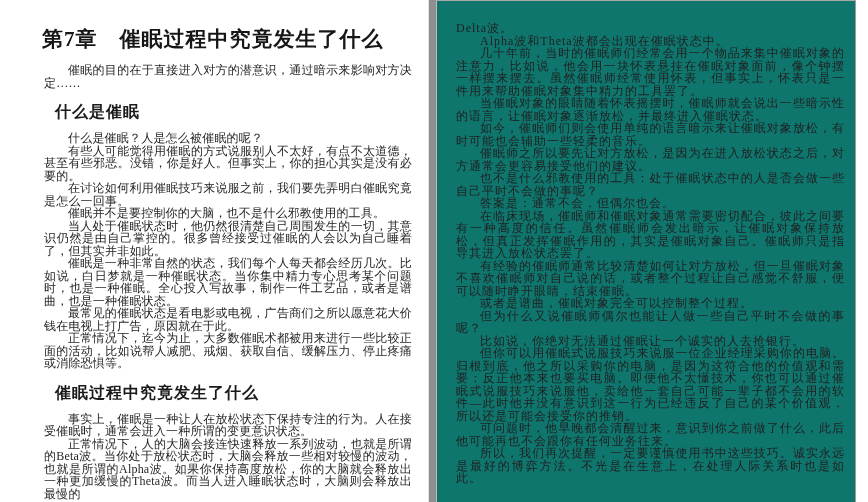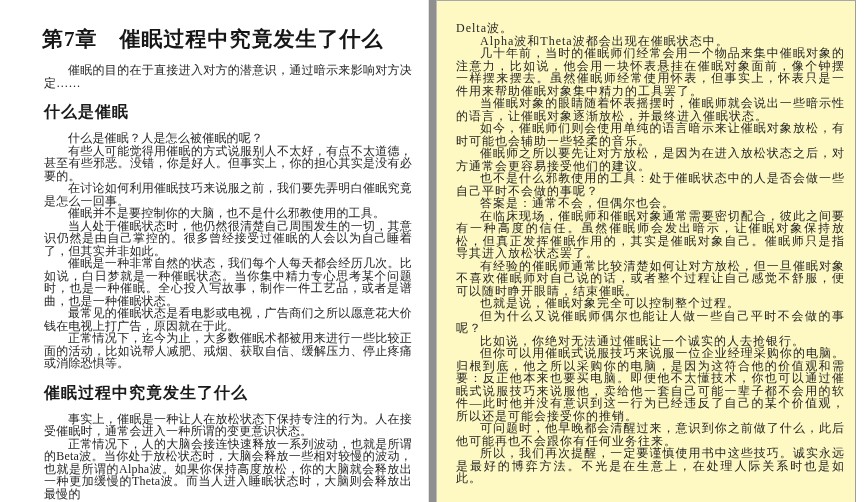--- a/index.html
+++ b/index.html
@@ -31,21 +31,21 @@
   }
   .page-left h1 {
     margin: 0 0 11px -2px;
     font-size: 21px;
     font-weight: 700;
     letter-spacing: 1px;
     color: #161616;
     white-space: nowrap;
   }
   .page-left h2, .sec-heading {
-    margin: 13px 0 9px 0;
+    margin: 13px 0 9px 11px;
     font-size: 16px;
     font-weight: 700;
     letter-spacing: 1px;
     color: #1a1a1a;
   }
   .body-text p {
     margin: 0;
     font-size: 12px;
     line-height: 12.5px;
     letter-spacing: 0.2px;
@@ -70,21 +70,21 @@
     display: flex;
   }
   .page-right {
     box-sizing: border-box;
     width: 420px;
     height: 502px;
     border-top: 1px solid #a8a8a8;
     border-left: 1px solid #bcbcbc;
     border-right: 1px solid #9d9d9d;
     padding: 21px 10px 0 19px;
-    background: #fef9c3;
+    background: #0f766e;
   }
   .page-right p {
     letter-spacing: 1px;
   }
   .right-gutter {
     width: 12px;
     background: #fff;
   }
   p.no-indent { text-indent: 0; }
 </style>
@@ -119,21 +119,21 @@
       <p class="no-indent">Delta波。</p>
       <p>Alpha波和Theta波都会出现在催眠状态中。</p>
       <p>几十年前，当时的催眠师们经常会用一个物品来集中催眠对象的注意力，比如说，他会用一块怀表悬挂在催眠对象面前，像个钟摆一样摆来摆去。虽然催眠师经常使用怀表，但事实上，怀表只是一件用来帮助催眠对象集中精力的工具罢了。</p>
       <p>当催眠对象的眼睛随着怀表摇摆时，催眠师就会说出一些暗示性的语言，让催眠对象逐渐放松，并最终进入催眠状态。</p>
       <p>如今，催眠师们则会使用单纯的语言暗示来让催眠对象放松，有时可能也会辅助一些轻柔的音乐。</p>
       <p>催眠师之所以要先让对方放松，是因为在进入放松状态之后，对方通常会更容易接受他们的建议。</p>
       <p>也不是什么邪教使用的工具：处于催眠状态中的人是否会做一些自己平时不会做的事呢？</p>
       <p>答案是：通常不会，但偶尔也会。</p>
       <p>在临床现场，催眠师和催眠对象通常需要密切配合，彼此之间要有一种高度的信任。虽然催眠师会发出暗示，让催眠对象保持放松，但真正发挥催眠作用的，其实是催眠对象自己。催眠师只是指导其进入放松状态罢了。</p>
       <p>有经验的催眠师通常比较清楚如何让对方放松，但一旦催眠对象不喜欢催眠师对自己说的话，或者整个过程让自己感觉不舒服，便可以随时睁开眼睛，结束催眠。</p>
-      <p>也就是说，催眠对象完全可以控制整个过程。</p>
+      <p>或者是谱曲，催眠对象完全可以控制整个过程。</p>
       <p>但为什么又说催眠师偶尔也能让人做一些自己平时不会做的事呢？</p>
       <p>比如说，你绝对无法通过催眠让一个诚实的人去抢银行。</p>
       <p>但你可以用催眠式说服技巧来说服一位企业经理采购你的电脑。归根到底，他之所以采购你的电脑，是因为这符合他的价值观和需要：反正他本来也要买电脑。即便他不太懂技术，你也可以通过催眠式说服技巧来说服他，卖给他一套自己可能一辈子都不会用的软件—此时他并没有意识到这一行为已经违反了自己的某个价值观，所以还是可能会接受你的推销。</p>
       <p>可问题时，他早晚都会清醒过来，意识到你之前做了什么，此后他可能再也不会跟你有任何业务往来。</p>
       <p>所以，我们再次提醒，一定要谨慎使用书中这些技巧。诚实永远是最好的博弈方法。不光是在生意上，在处理人际关系时也是如此。</p>
     </div>
     <div class="right-gutter"></div>
   </div>
 
 </div>

